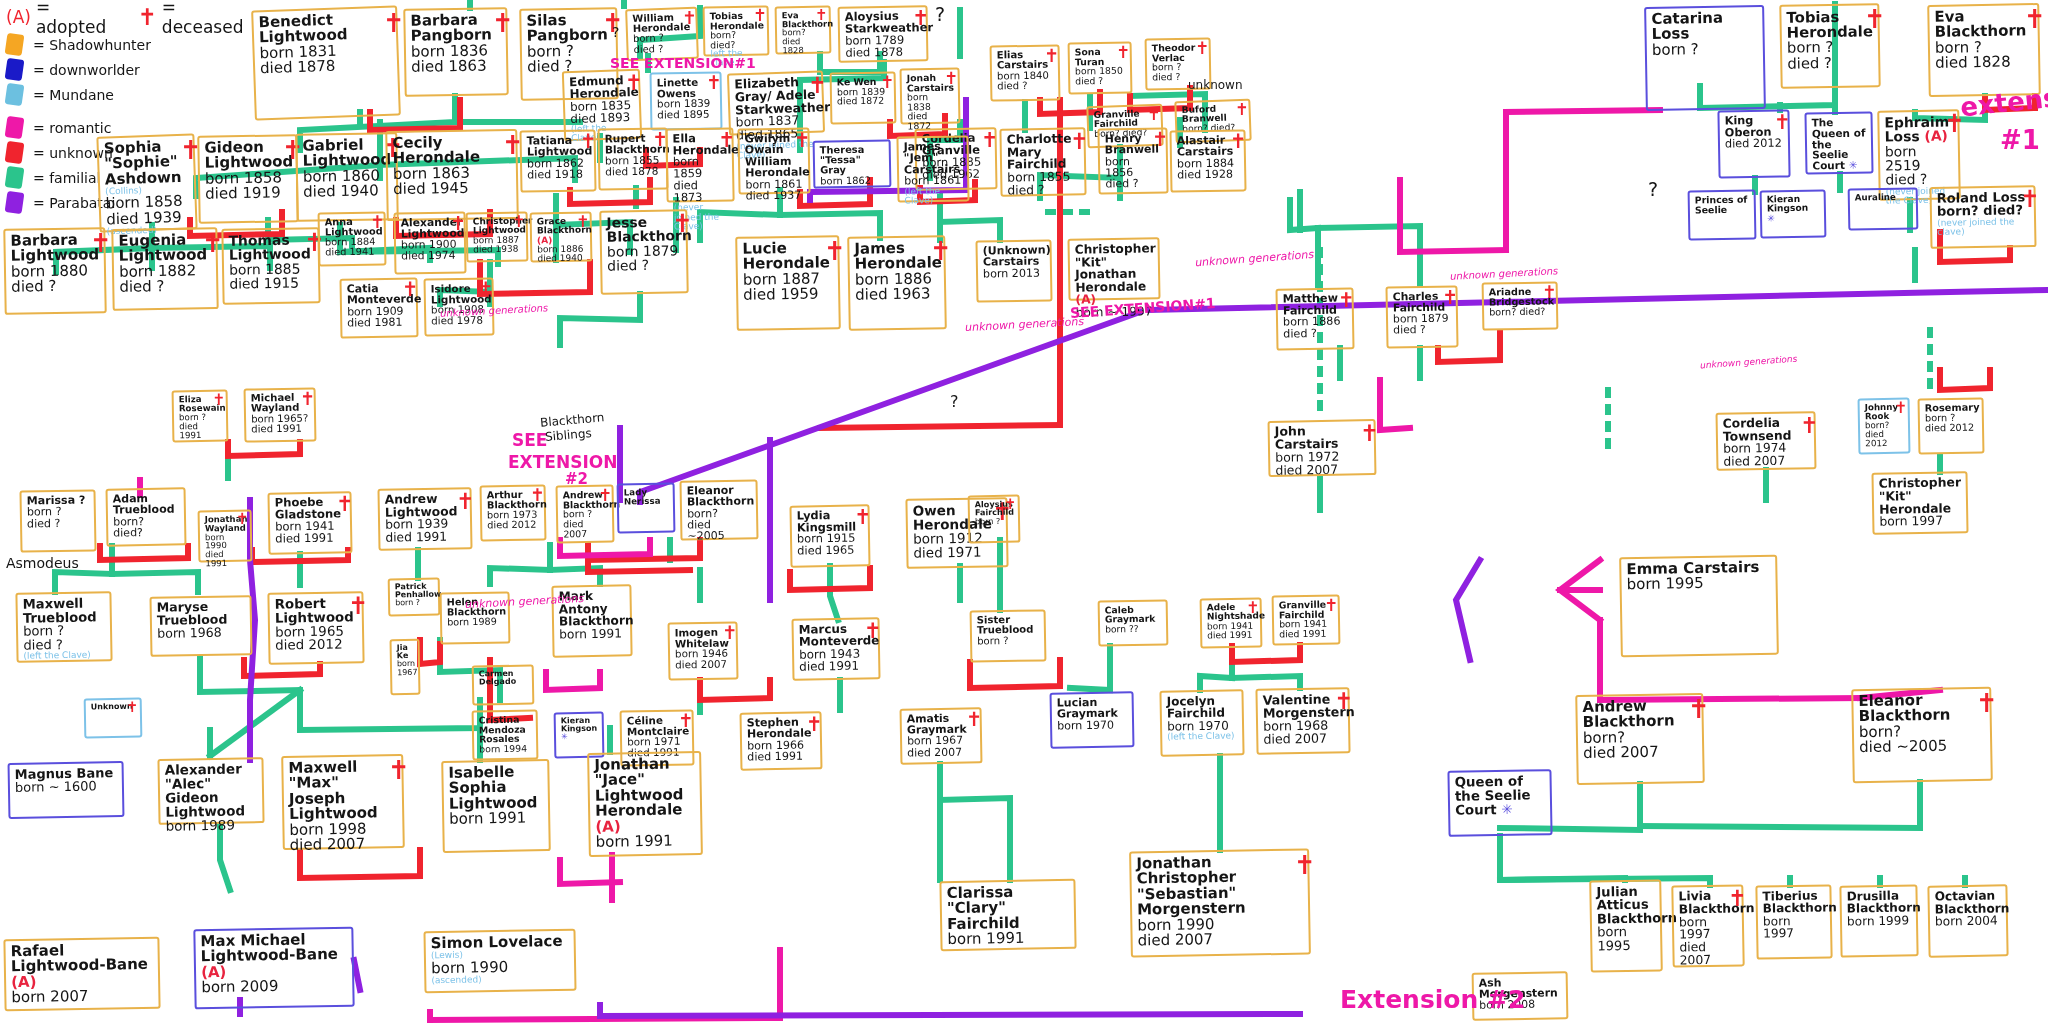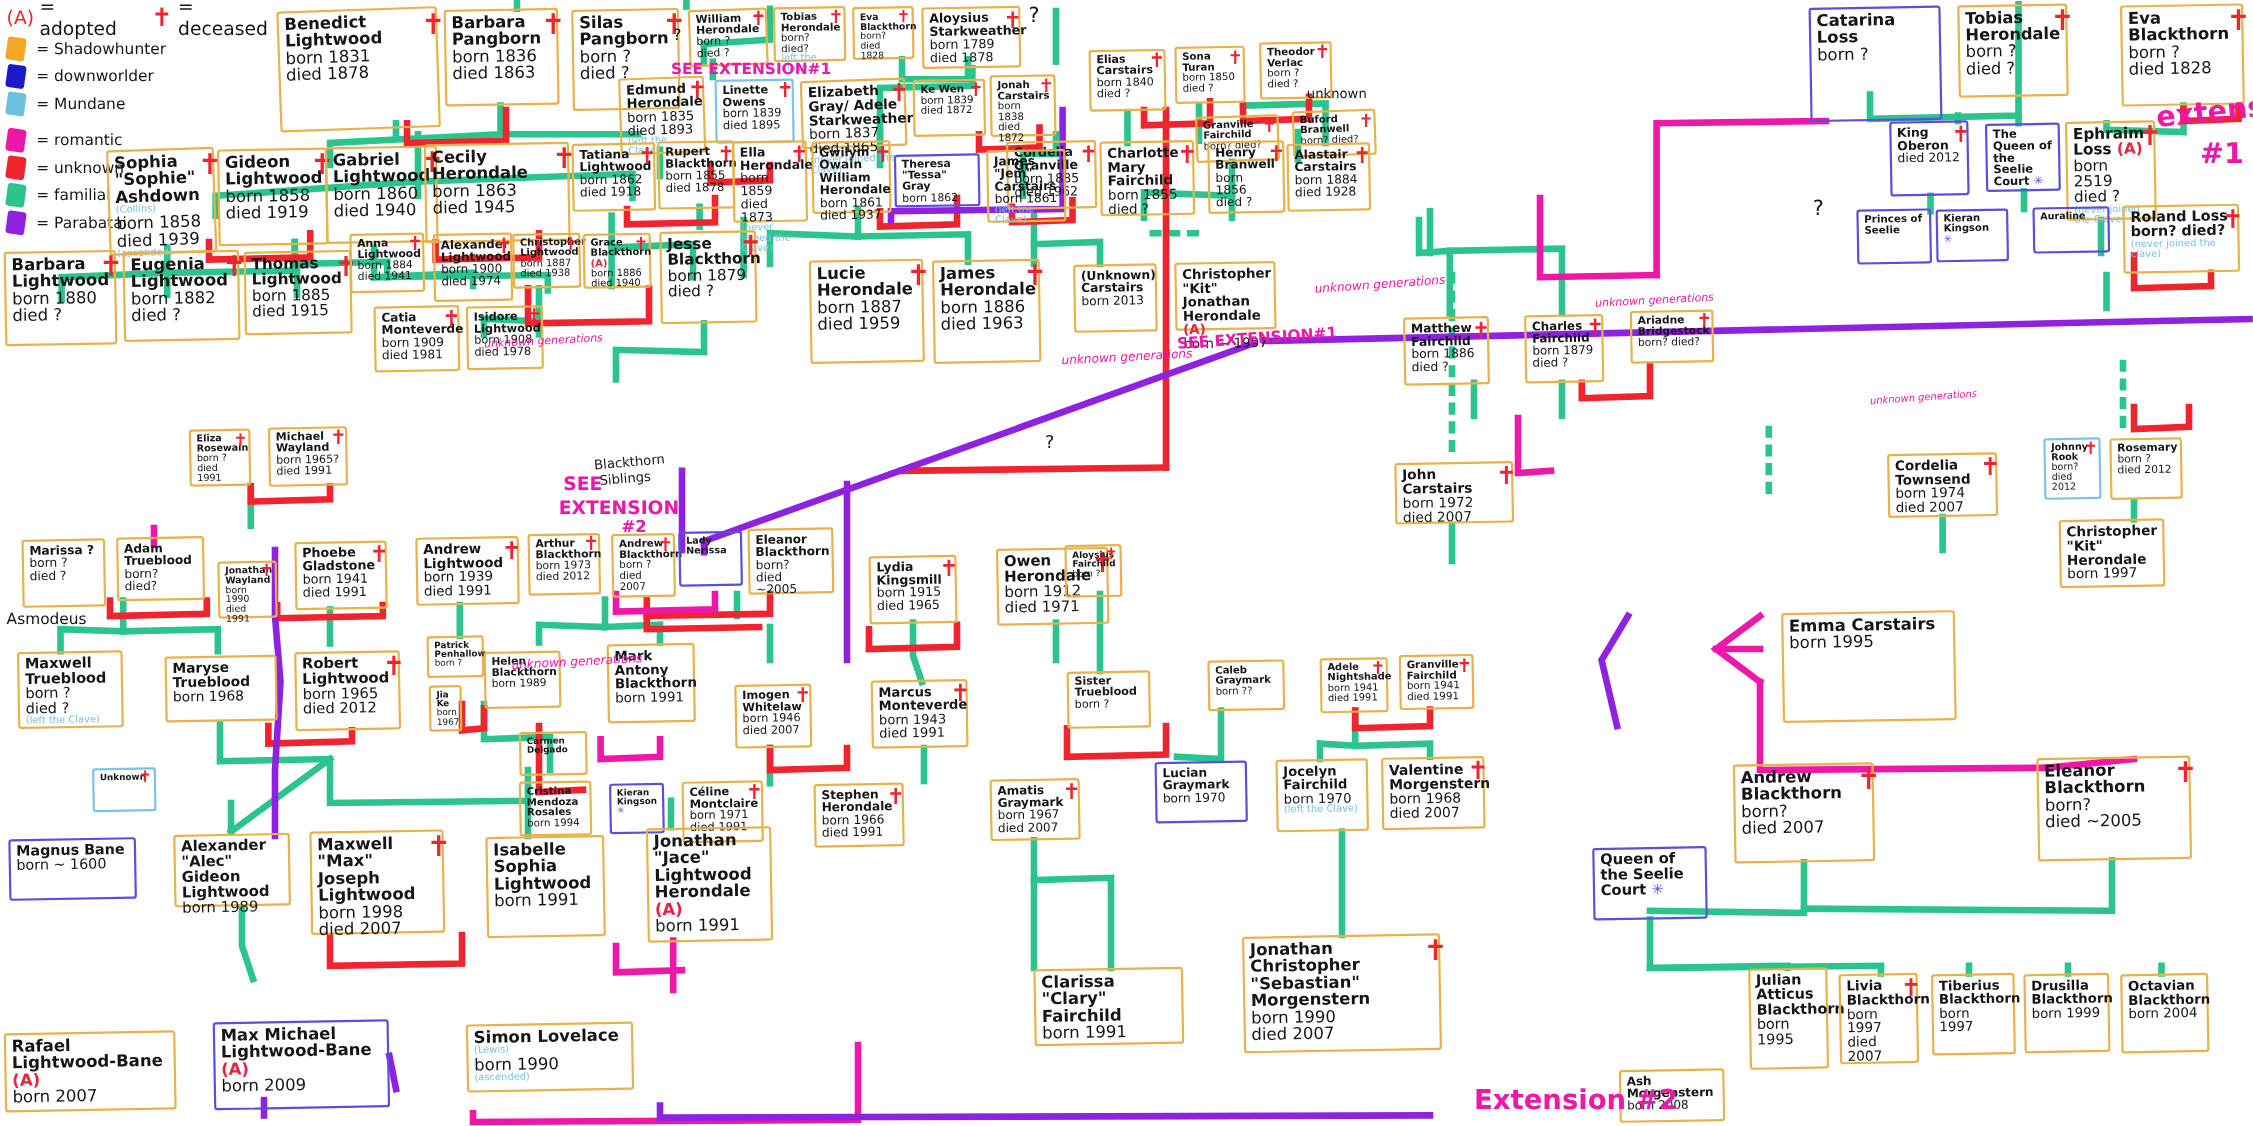--- a/index.html
+++ b/index.html
@@ -688,21 +688,21 @@
       <div class="node" style="left: 268px; top: 592px; width: 96px; height: 72px; transform: rotate(-1deg); font-size: 13.4px;">
         <span class="nm">Robert Lightwood</span>
         <span class="dt">born 1965</span>
         <span class="dt">died 2012</span>
       </div>
       <div class="cross" style="left: 348px; top: 594px; font-size: 24.137px;">✝</div>
       <div class="node" style="left: 388px; top: 578px; width: 52px; height: 38px; transform: rotate(-1deg); font-size: 8px;">
         <span class="nm">Patrick Penhallow</span>
         <span class="dt">born ?</span>
       </div>
-      <div class="node" style="left: 390px; top: 623px; width: 30px; height: 42px; transform: rotate(-1deg); font-size: 8px;">
+      <div class="node" style="left: 390px; top: 639px; width: 30px; height: 56px; transform: rotate(-1deg); font-size: 8px;">
         <span class="nm">Jia Ke</span>
         <span class="dt">born 1967</span>
       </div>
       <div class="node" style="left: 440px; top: 592px; width: 70px; height: 52px; transform: rotate(-1deg); font-size: 9.7px;">
         <span class="nm">Helen Blackthorn</span>
         <span class="dt">born 1989</span>
       </div>
       <div class="node" style="left: 552px; top: 585px; width: 80px; height: 72px; transform: rotate(-1deg); font-size: 12.2px;">
         <span class="nm">Mark Antony Blackthorn</span>
         <span class="dt">born 1991</span>

